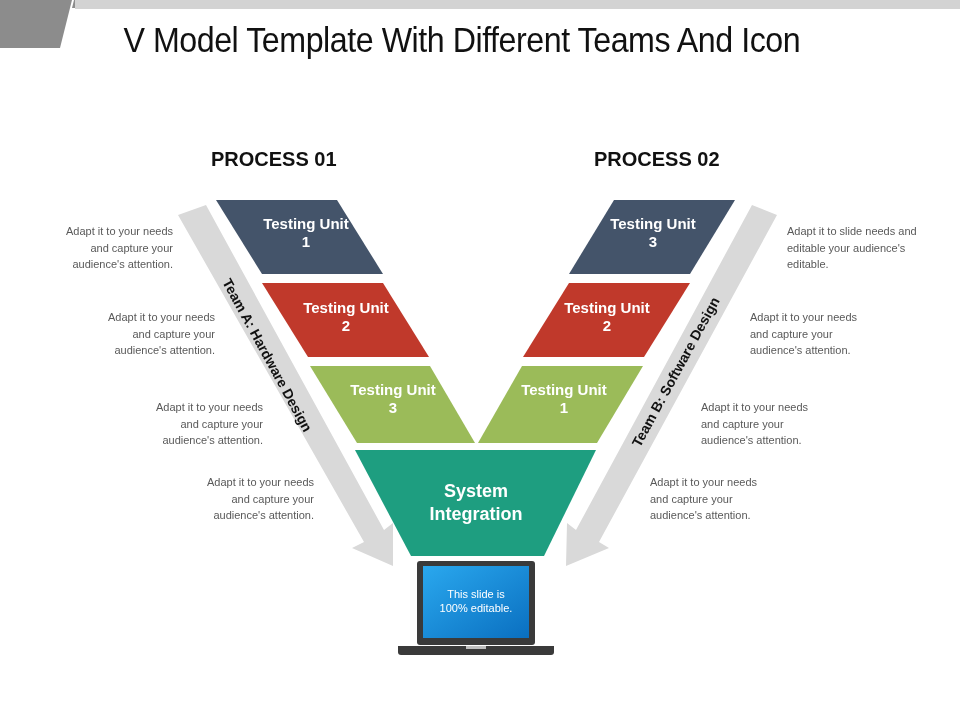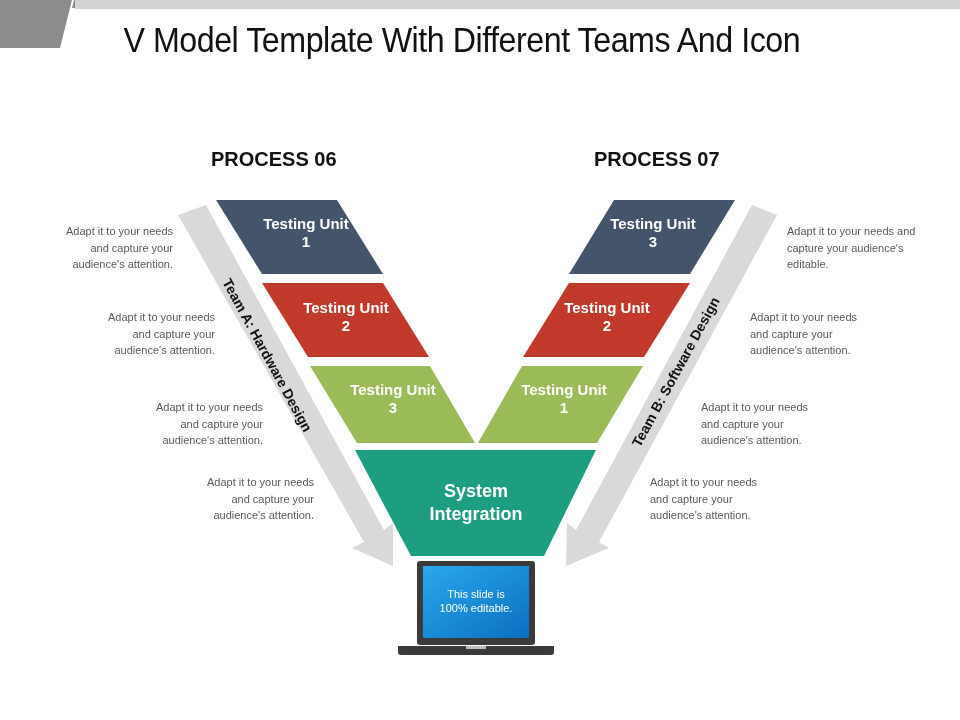--- a/index.html
+++ b/index.html
@@ -20,22 +20,22 @@
 <body>
 
 <svg id="topbar-slant" viewBox="0 0 80 48">
   <polygon points="0,0 72,0 60,48 0,48" fill="#8c8c8c"></polygon>
   <polygon points="74,0 80,0 78,8 72,8" fill="#8c8c8c"></polygon>
 </svg>
 <div id="topbar"></div>
 
 <div id="title">V Model Template With Different Teams And Icon</div>
 
-<div class="proc" style="left:211px;">PROCESS 06</div>
-<div class="proc" style="left:594px;">PROCESS 07</div>
+<div class="proc" style="left:211px;">PROCESS 01</div>
+<div class="proc" style="left:594px;">PROCESS 02</div>
 
 <svg id="stage" viewBox="0 0 960 720">
 
   <g>
     <polygon points="178,215 206,205 384,530 393,523 393,566 352,548 364,542" fill="#d9d9d9"></polygon>
     <text class="team-label" transform="translate(222,282) rotate(61.5)">Team A: Hardware Design</text>
   </g>
 
   <g>
     <polygon points="752,205 777,215 599,542 609,548 566,566 567,523 576,530" fill="#d9d9d9"></polygon>
@@ -100,22 +100,22 @@
   <div>and capture your</div>
   <div>audience's attention.</div>
 </div>
 <div class="desc r-align" style="right:646px; top:474px;">
   <div>Adapt it to your needs</div>
   <div>and capture your</div>
   <div>audience's attention.</div>
 </div>
 
 <div class="desc" style="left:787px; top:223px;">
-  <div>Adapt it to your needs and</div>
-  <div>capture your audience's</div>
+  <div>Adapt it to slide needs and</div>
+  <div>editable your audience's</div>
   <div>editable.</div>
 </div>
 <div class="desc" style="left:750px; top:309px;">
   <div>Adapt it to your needs</div>
   <div>and capture your</div>
   <div>audience's attention.</div>
 </div>
 <div class="desc" style="left:701px; top:399px;">
   <div>Adapt it to your needs</div>
   <div>and capture your</div>

